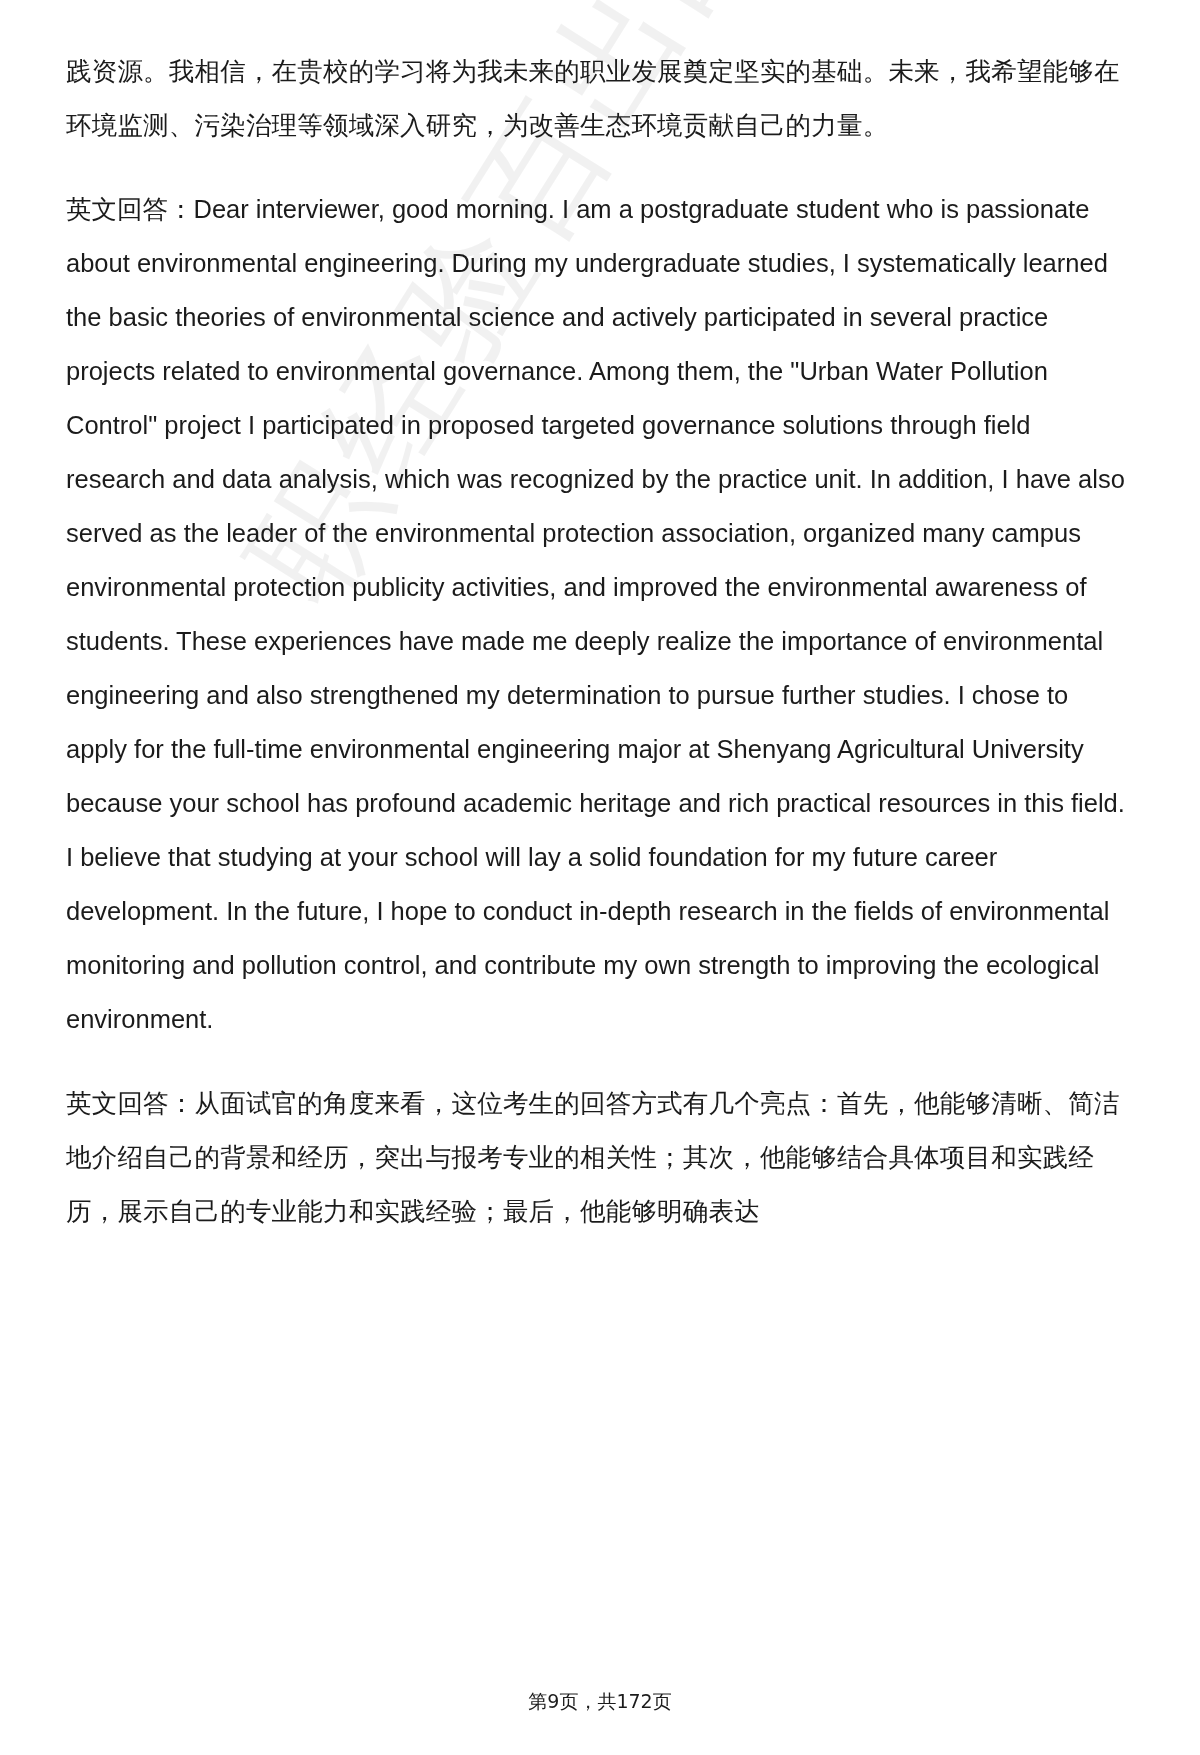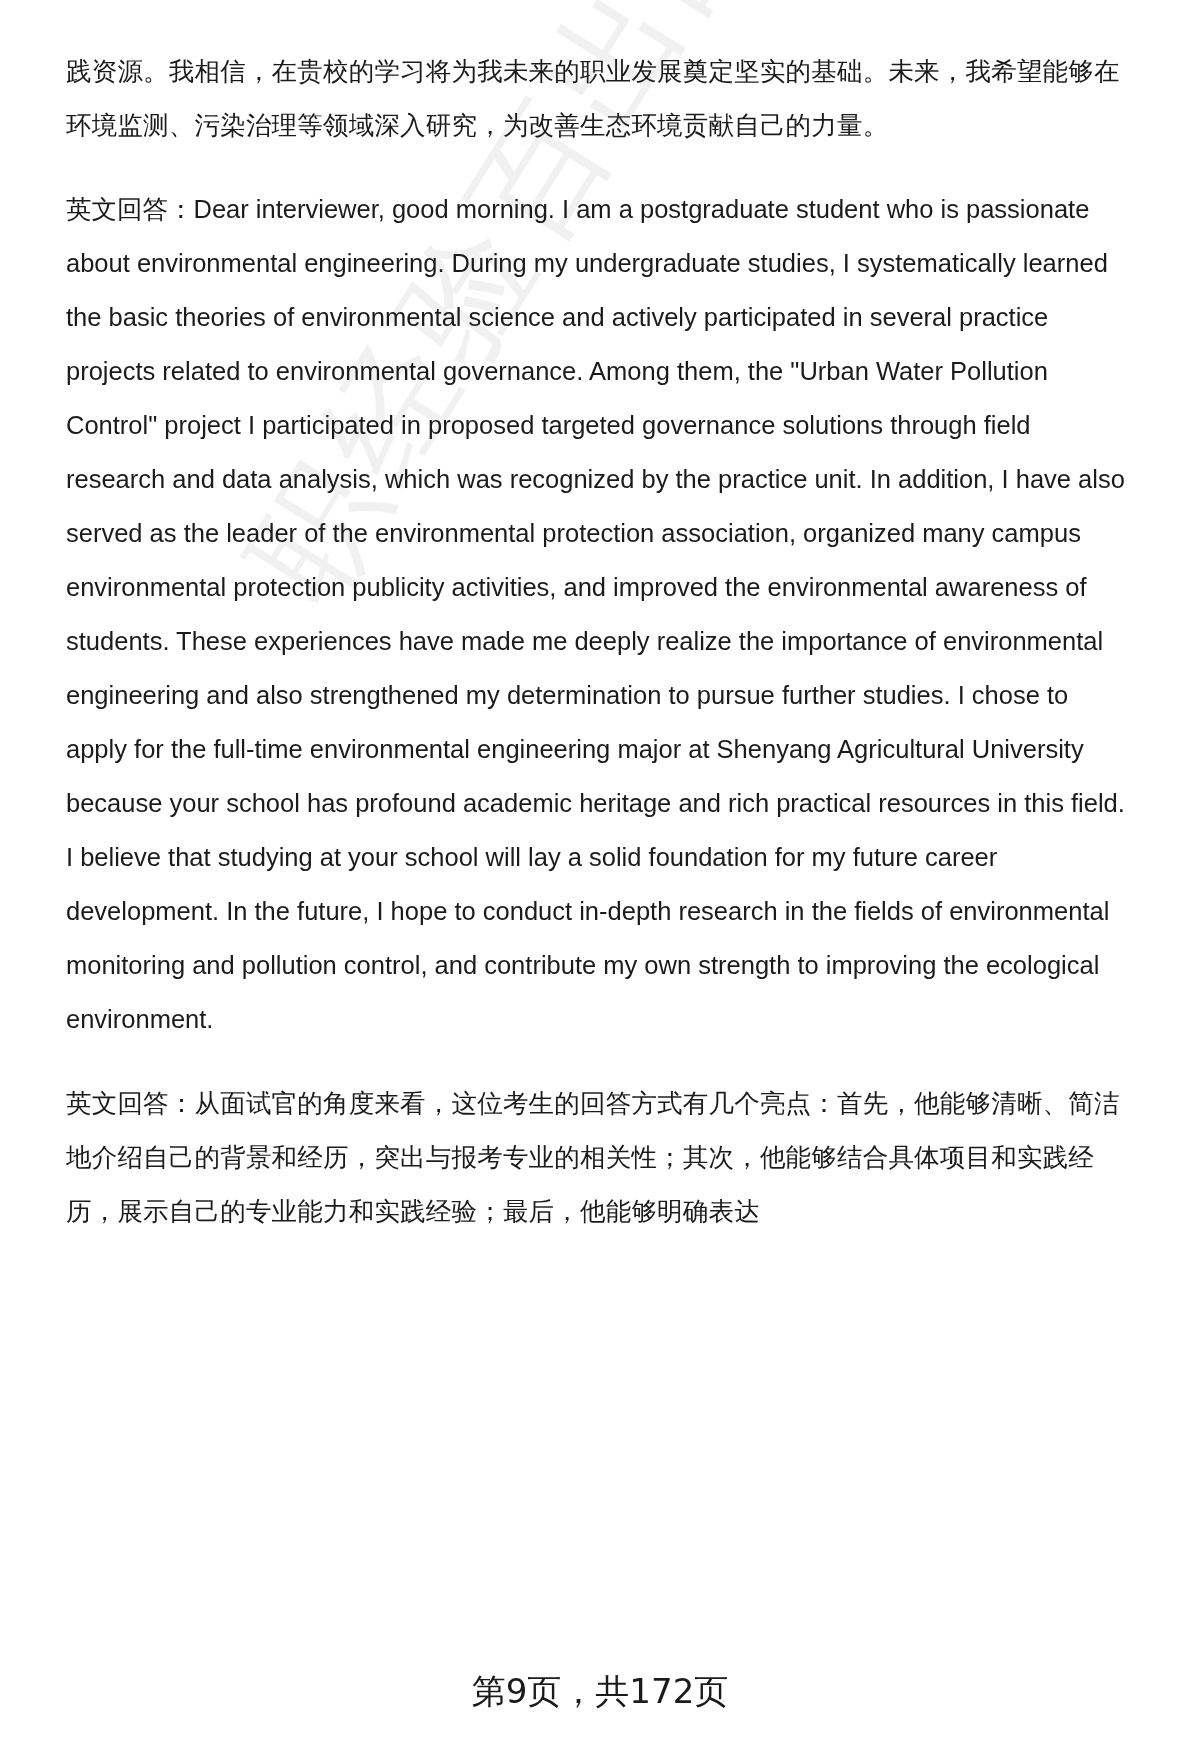--- a/index.html
+++ b/index.html
@@ -70,21 +70,21 @@
   }
   .en-body {
     font-family: "Liberation Sans", sans-serif;
   }
   .footer {
     position: absolute;
     left: 0;
     bottom: 40px;
     width: 1200px;
     text-align: center;
-    font-size: 34px;
+    font-size: 19px;
     font-family: "DejaVu Sans", sans-serif;
     color: #1b1b1b;
     z-index: 10;
   }
   .last-para {
     margin-bottom: 0;
   }
 </style>
 </head>
 <body>

